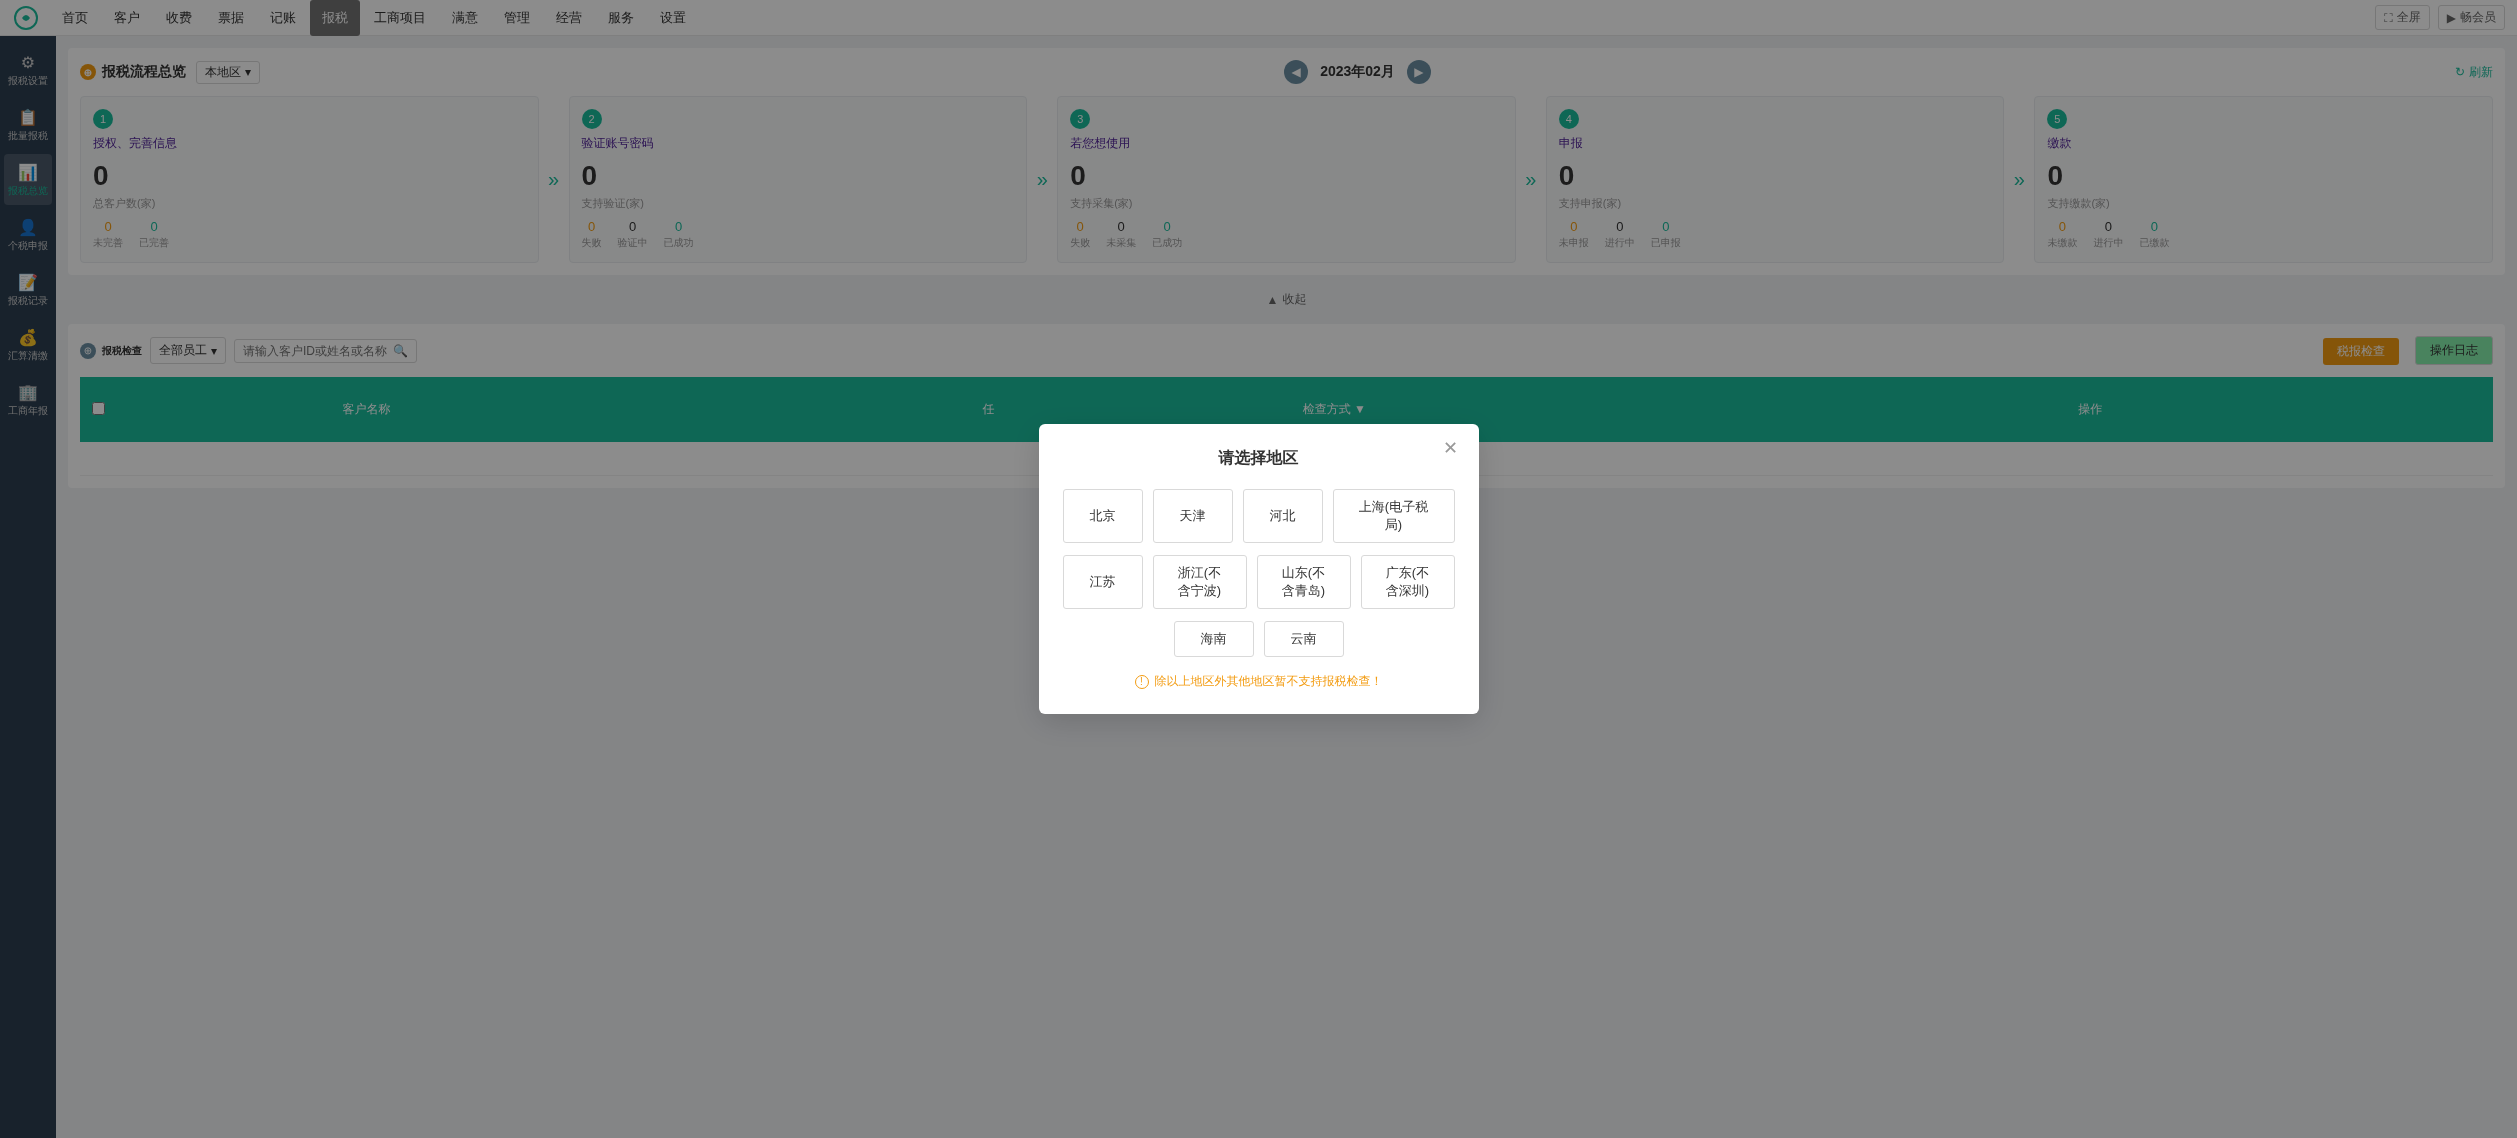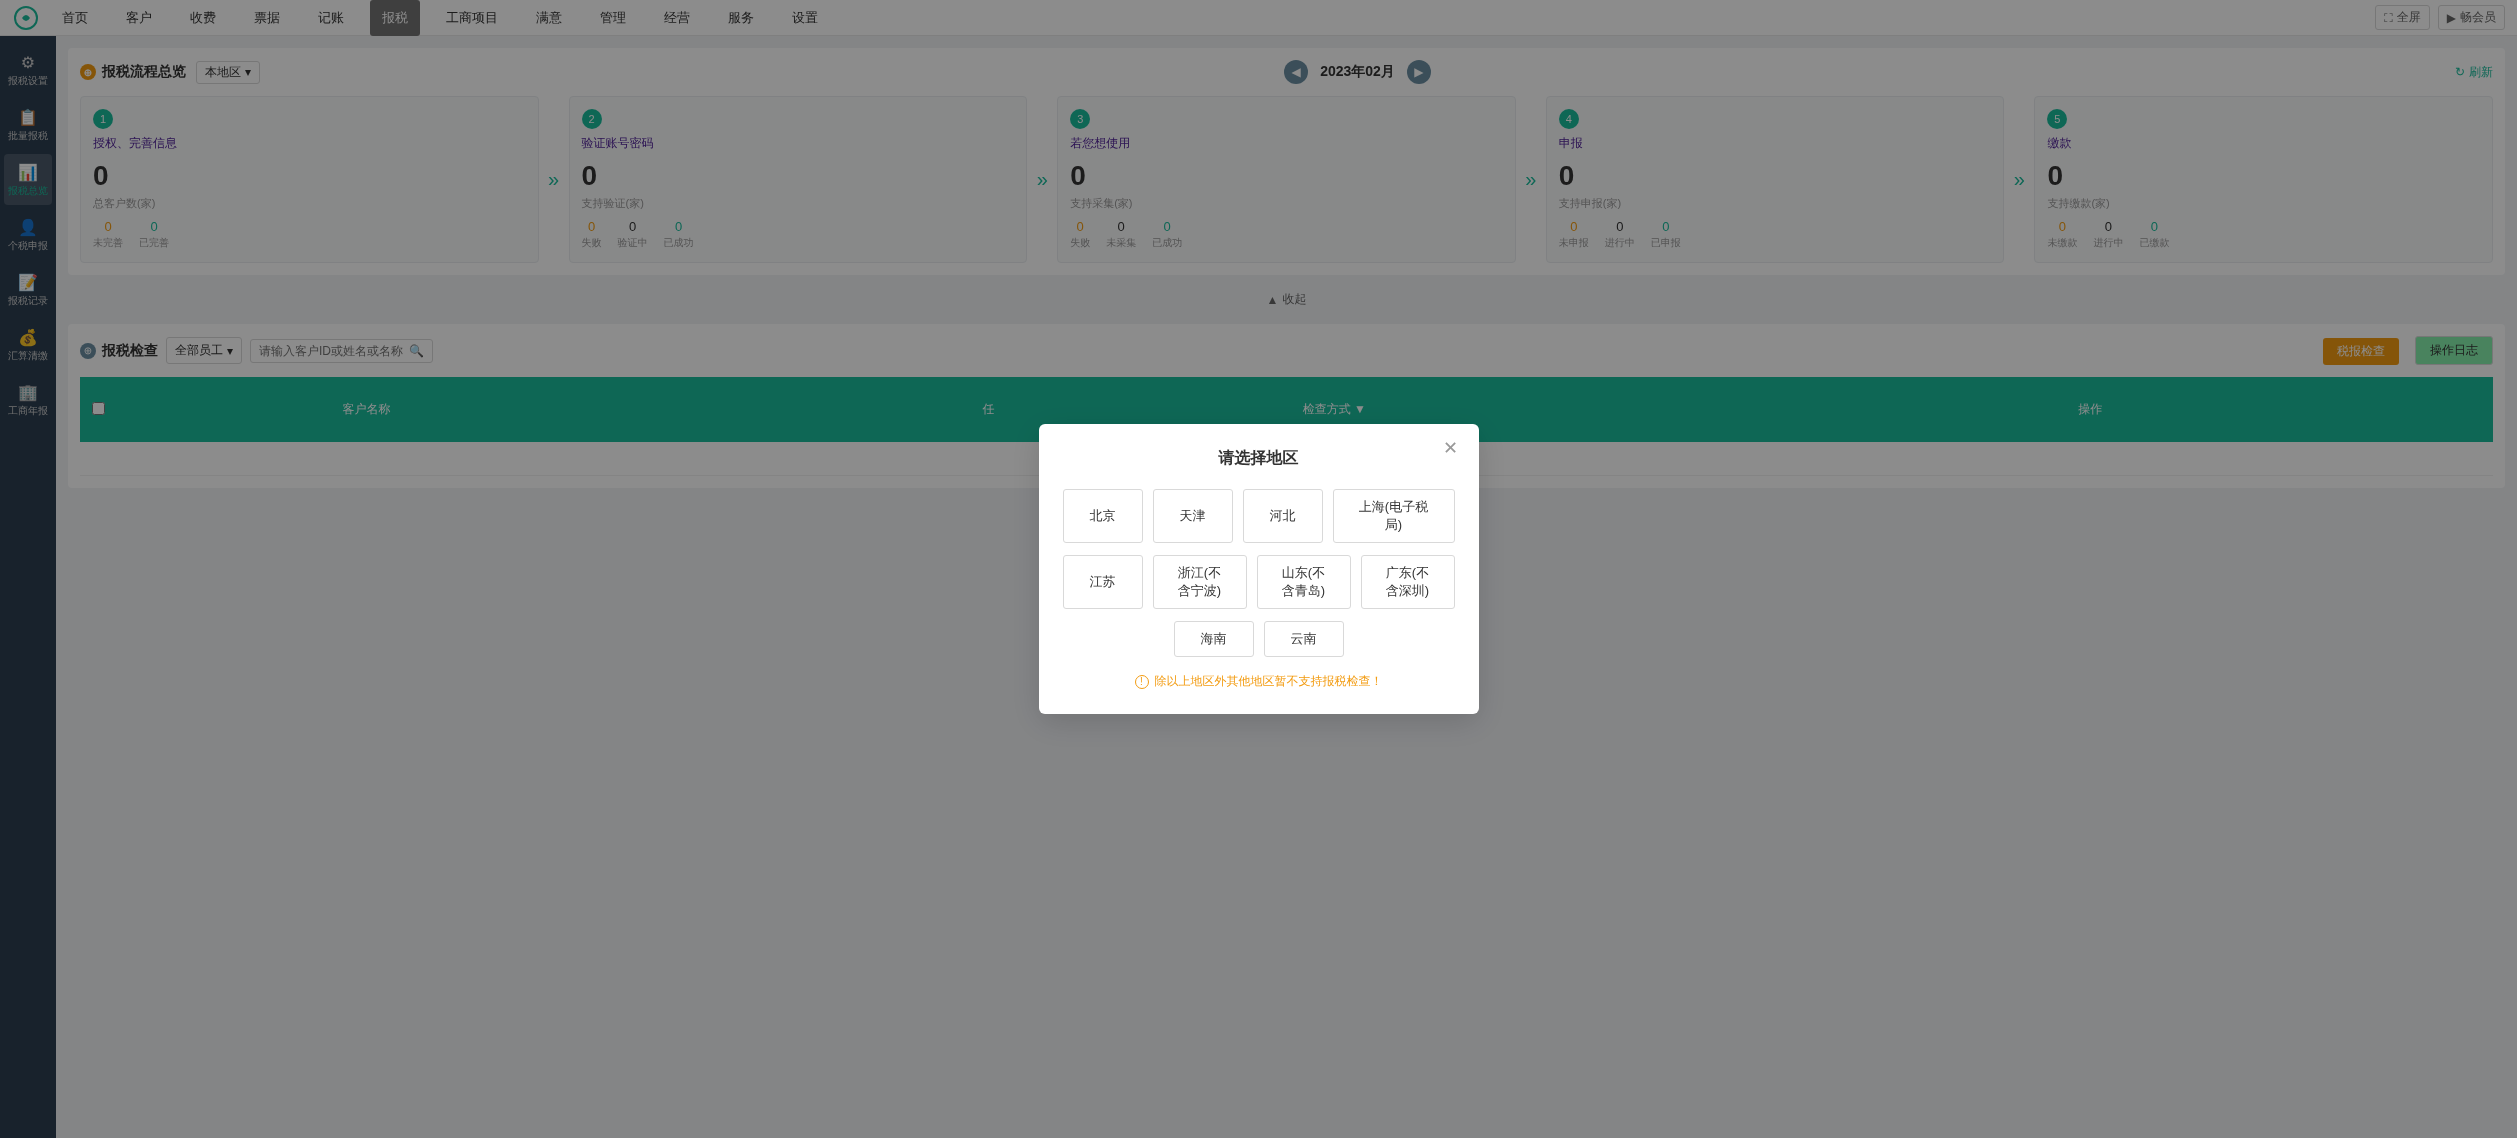--- a/index.html
+++ b/index.html
@@ -22,21 +22,21 @@
       margin-right: 10px;
       display: flex;
       align-items: center;
       justify-content: center;
     }
     .top-nav-logo svg { width: 24px; height: 24px; }
     .top-nav-items {
       display: flex;
       align-items: center;
       flex: 1;
-      gap: 14px;
+      gap: 2px;
     }
     .nav-item {
       padding: 4px 12px;
       cursor: pointer;
       border-radius: 3px;
       font-size: 13px;
       color: #333;
       height: 36px;
       display: flex;
       align-items: center;
@@ -635,21 +635,21 @@
     <div class="collapse-bar">
       <span>▲</span>
       <span>收起</span>
     </div>
 
     <div class="tax-check-section">
       <div class="tax-check-header">
         <div class="tax-check-filters">
           <div style="display:flex;align-items:center;gap:6px">
             <div class="section-title-icon" style="background:#6c8fa3">⊕</div>
-            <span style="font-size:14px;font-weight:bold;">报税检查</span>
+            <span style="font-size:10px;font-weight:bold;">报税检查</span>
           </div>
           <div class="filter-select">
             <span>全部员工</span>
             <span>▾</span>
           </div>
           <div class="search-input-wrap">
             <input type="text" placeholder="请输入客户ID或姓名或名称" style="">
             <span>🔍</span>
           </div>
         </div>

